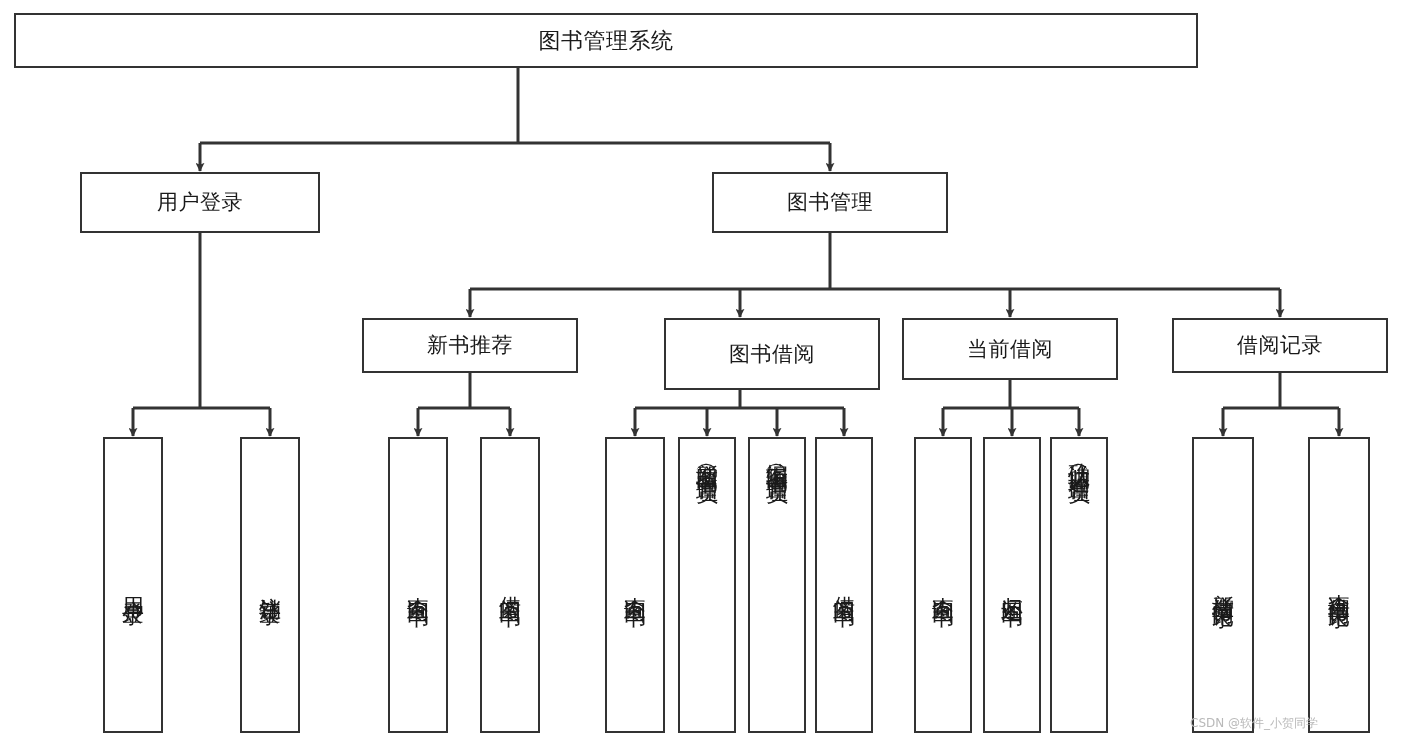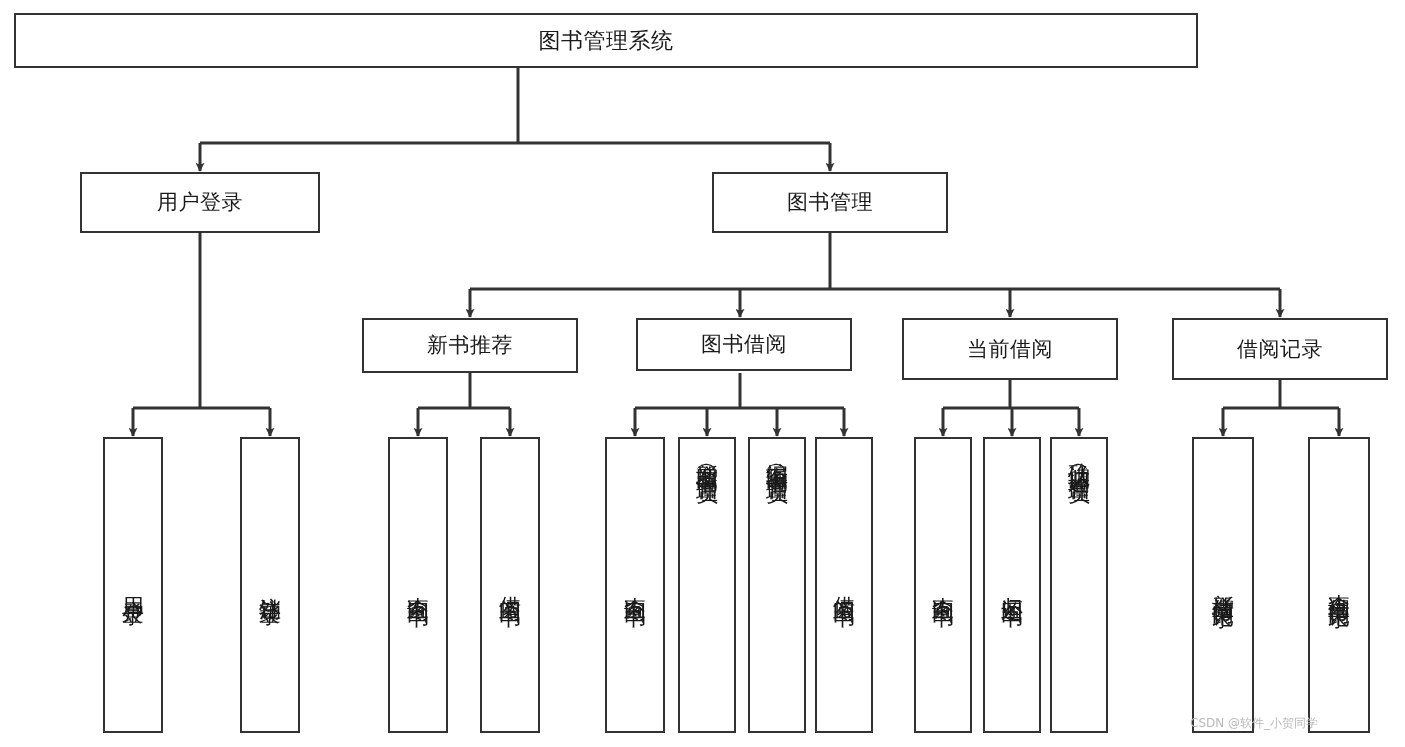--- a/index.html
+++ b/index.html
@@ -133,27 +133,27 @@
       </div>
       <div class="node horiz" style="left: 80px; top: 172px; width: 240px; height: 61px;">
         <span class="node-label">用户登录</span>
       </div>
       <div class="node horiz" style="left: 712px; top: 172px; width: 236px; height: 61px;">
         <span class="node-label">图书管理</span>
       </div>
       <div class="node horiz" style="left: 362px; top: 318px; width: 216px; height: 55px;">
         <span class="node-label">新书推荐</span>
       </div>
-      <div class="node horiz" style="left: 636px; top: 318px; width: 216px; height: 53px;">
+      <div class="node horiz" style="left: 664px; top: 318px; width: 216px; height: 72px;">
         <span class="node-label">图书借阅</span>
       </div>
       <div class="node horiz" style="left: 902px; top: 318px; width: 216px; height: 62px;">
         <span class="node-label">当前借阅</span>
       </div>
-      <div class="node horiz" style="left: 1172px; top: 318px; width: 216px; height: 62px;">
+      <div class="node horiz" style="left: 1172px; top: 318px; width: 216px; height: 55px;">
         <span class="node-label">借阅记录</span>
       </div>
       <div class="node vert mid" style="left: 103px; top: 437px; width: 60px; height: 296px;">
         <span class="node-label">用户登录</span>
       </div>
       <div class="node vert mid" style="left: 240px; top: 437px; width: 60px; height: 296px;">
         <span class="node-label">注销登录</span>
       </div>
       <div class="node vert mid" style="left: 388px; top: 437px; width: 60px; height: 296px;">
         <span class="node-label">查询图书</span>

